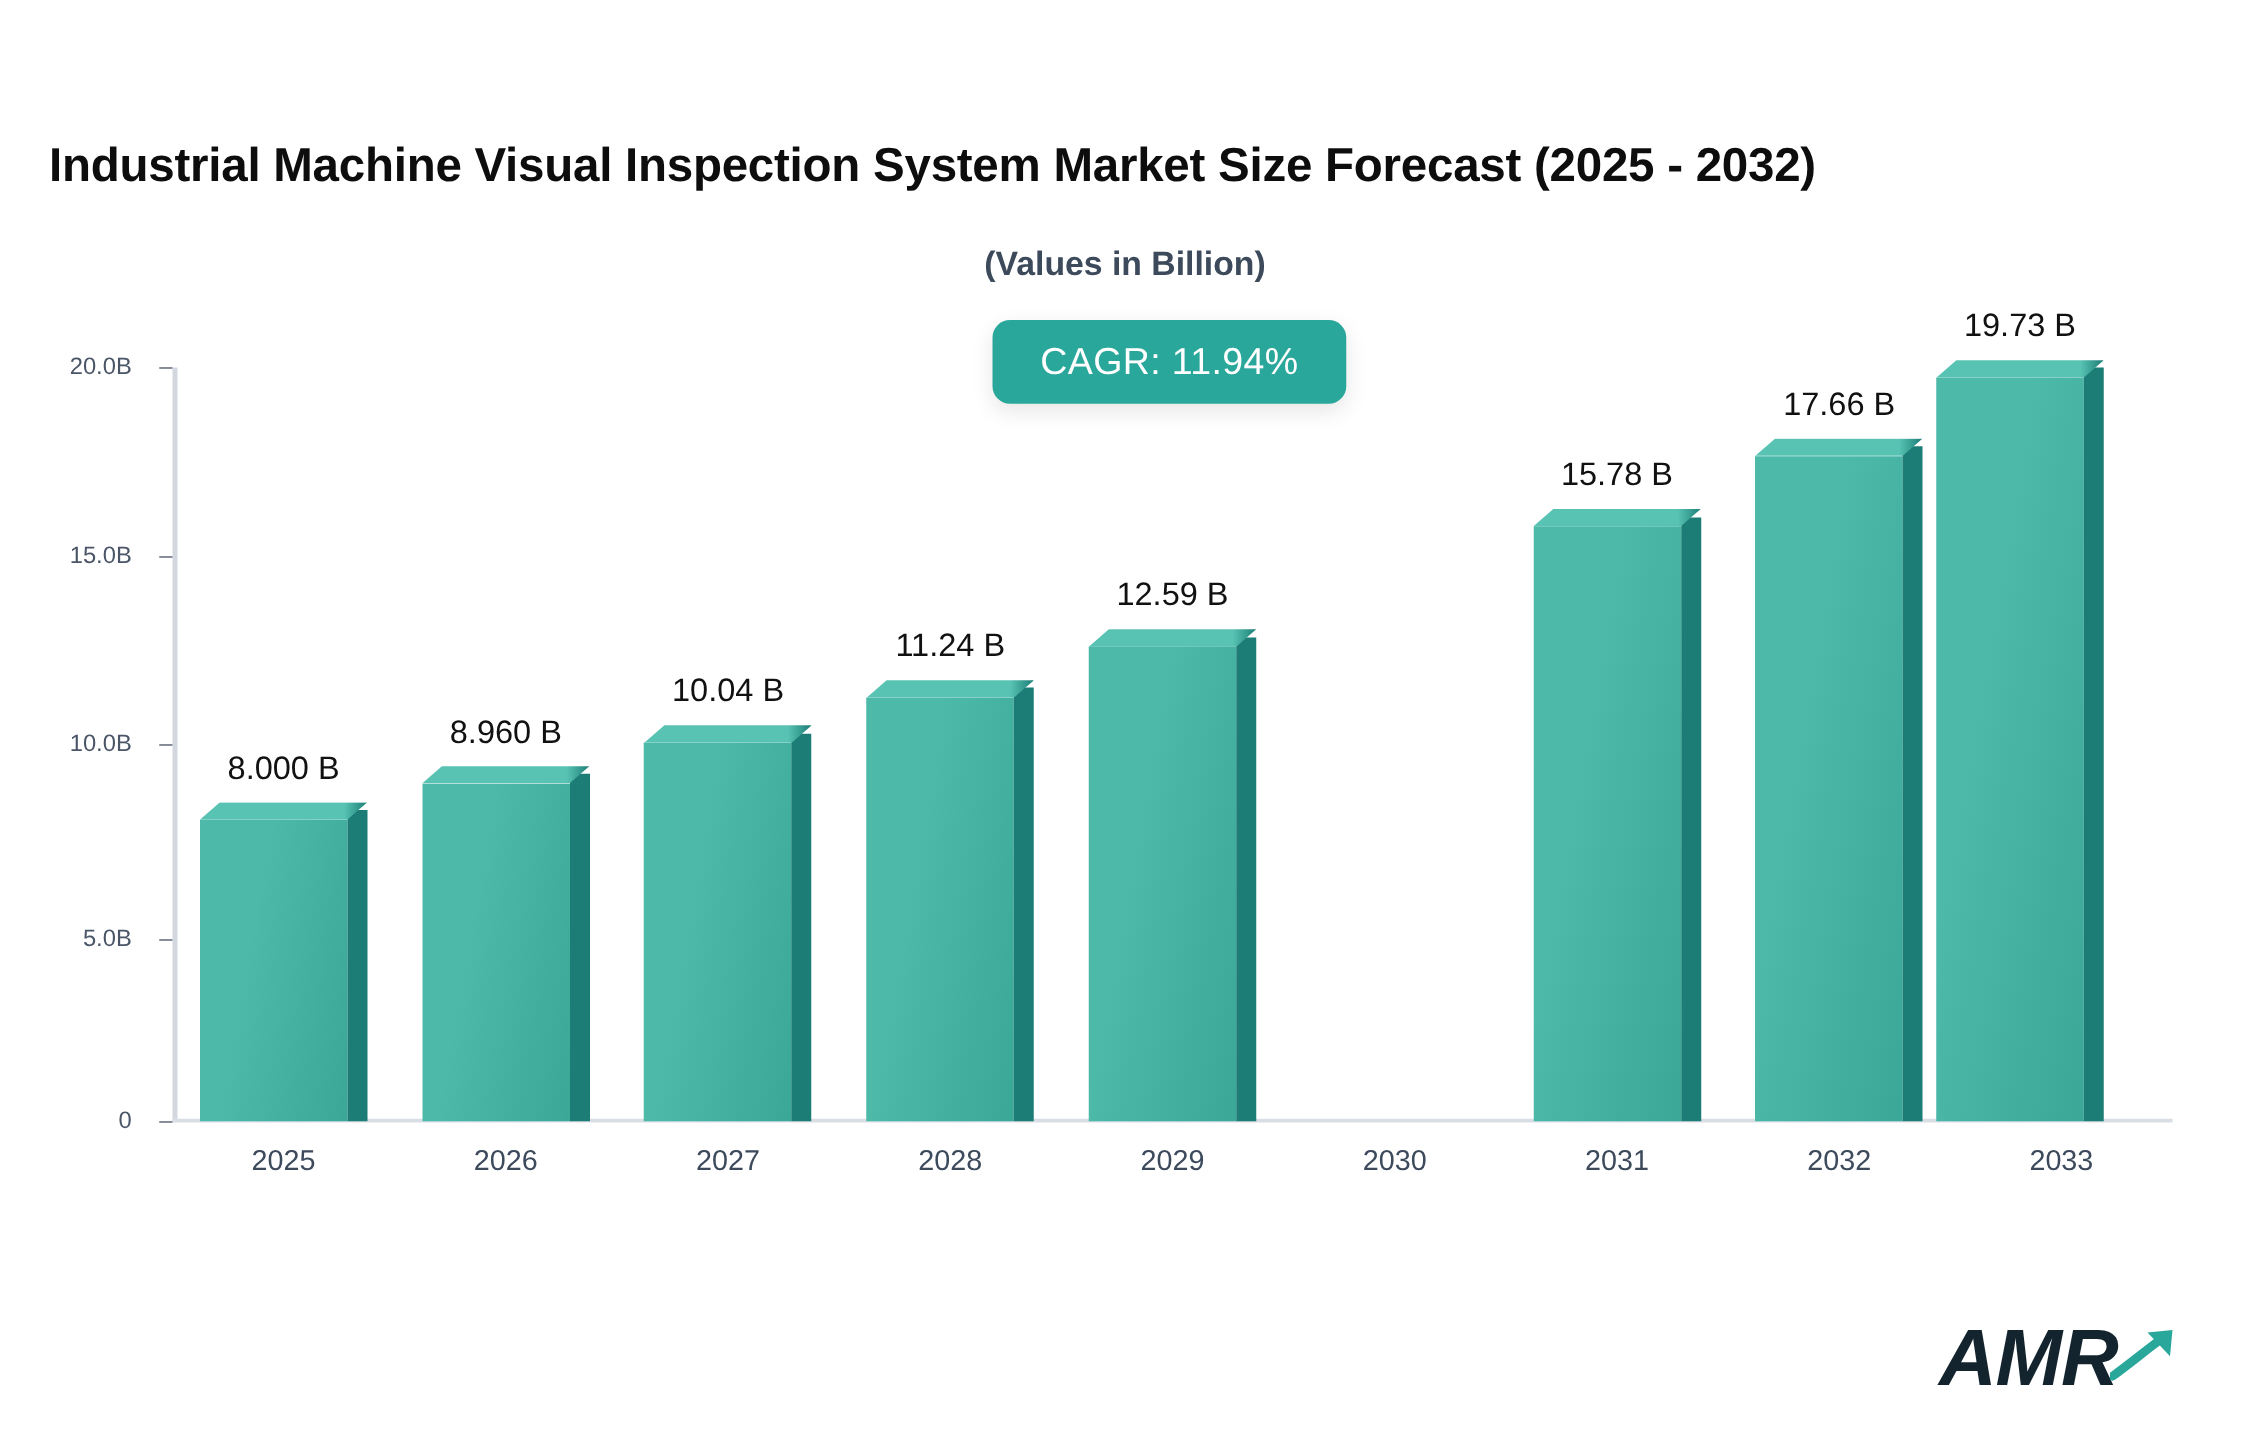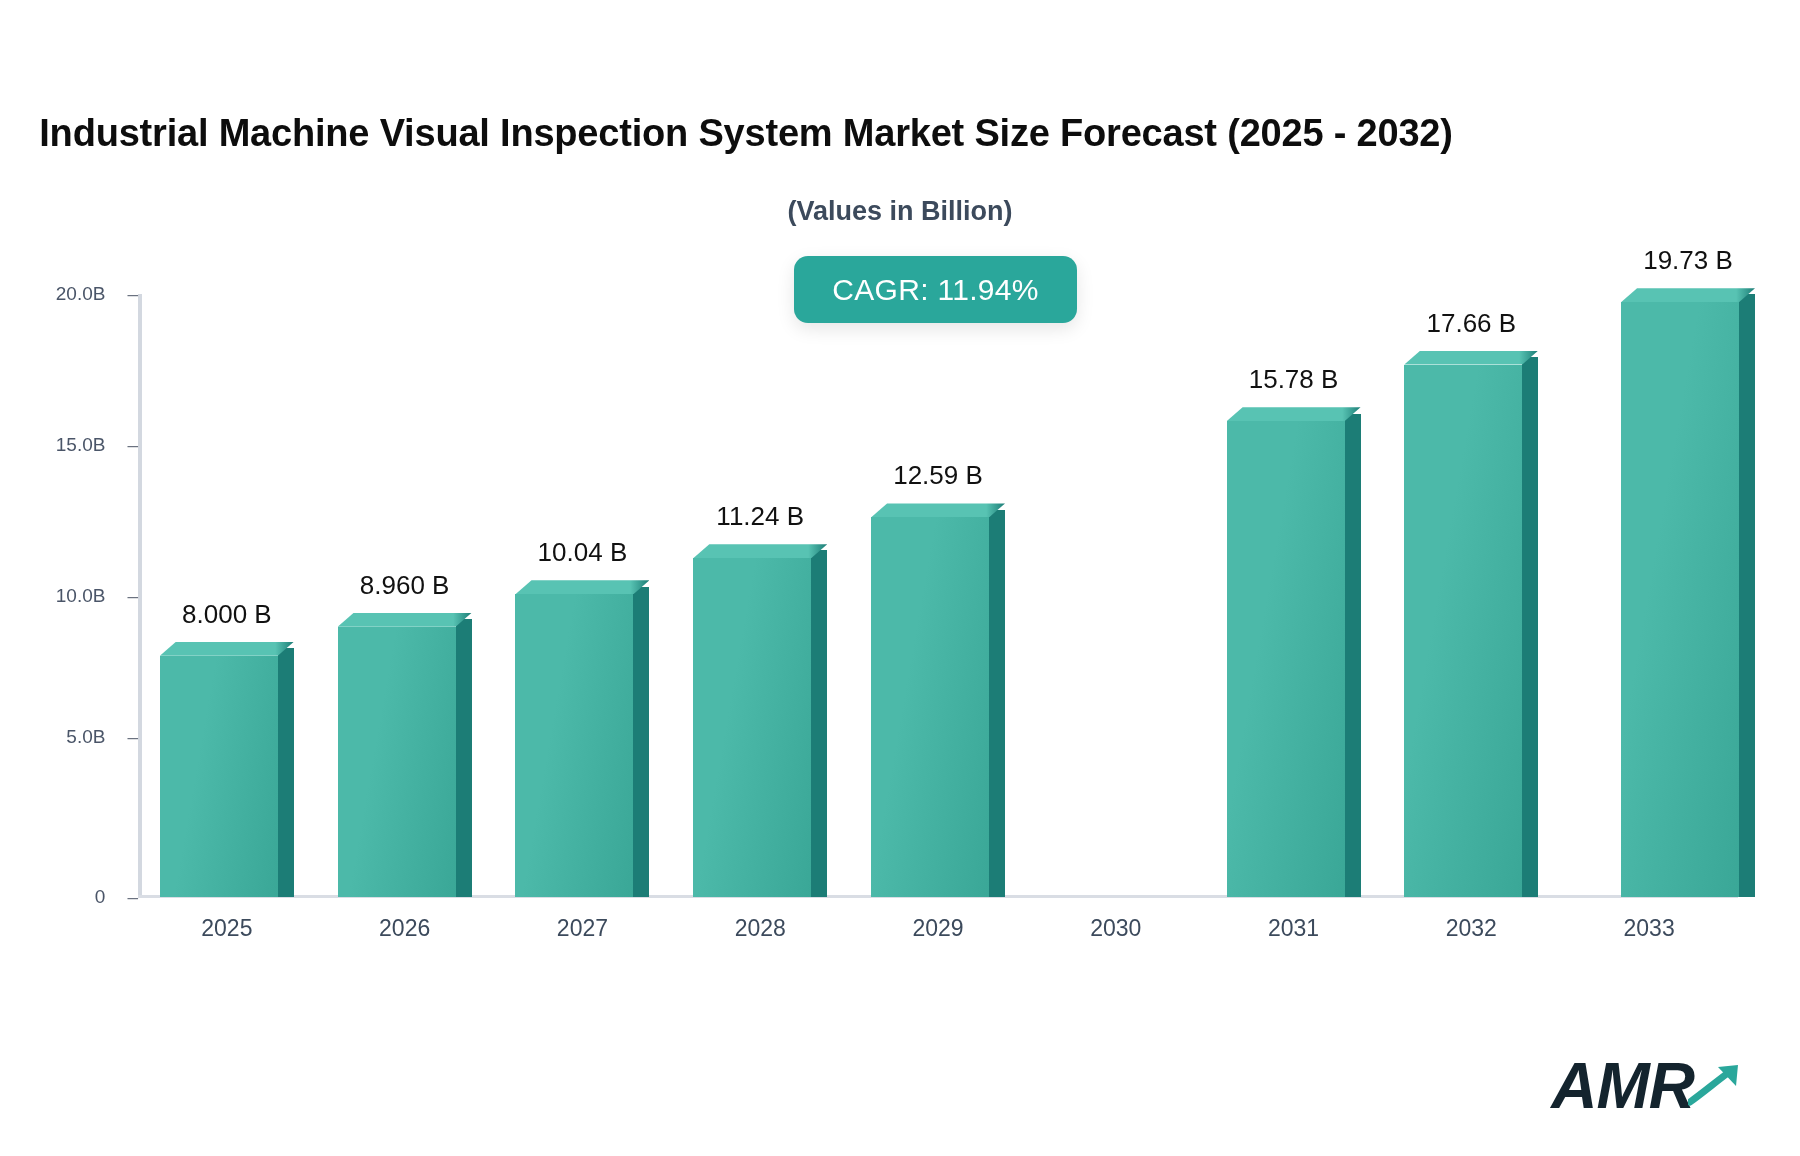--- a/index.html
+++ b/index.html
@@ -173,21 +173,21 @@
   </div>
 
   <div class="axis-y-line"></div>
   <div class="axis-x-line"></div>
 
   <div class="plot">
     <div id="yticks">
         <div class="ytick" style="top: 4px;"><span class="lbl">20.0B</span><span class="dash">–</span></div>
         <div class="ytick" style="top: 154.75px;"><span class="lbl">15.0B</span><span class="dash">–</span></div>
         <div class="ytick" style="top: 305.5px;"><span class="lbl">10.0B</span><span class="dash">–</span></div>
-        <div class="ytick" style="top: 447px;"><span class="lbl">5.0B</span><span class="dash">–</span></div>
+        <div class="ytick" style="top: 462px;"><span class="lbl">5.0B</span><span class="dash">–</span></div>
         <div class="ytick" style="top: 607px;"><span class="lbl">0</span><span class="dash">–</span></div>
       </div>
   </div>
 
   <div class="bars" id="bars">
       <div class="bar-group" style="left: 21.8889px; width: 134px; height: 255.2px;">
         <div class="bar-face" style="height: 241.2px;"></div>
         <div class="bar-side" style="height: 248.9px; bottom: 0px;"></div>
         <div style="position: absolute; left: 0px; bottom: 241.2px; width: 134px; height: 14px; background: linear-gradient(to right, rgb(88, 195, 179) 0%, rgb(88, 195, 179) 86%, rgb(28, 125, 118) 100%); clip-path: polygon(0% 100%, 12% 0%, 100% 0%, 88% 100%);"></div>
         <div class="bar-label" style="bottom: 267.2px;">8.000 B</div>
@@ -221,21 +221,21 @@
         <div class="bar-side" style="height: 483.467px; bottom: 0px;"></div>
         <div style="position: absolute; left: 0px; bottom: 475.767px; width: 134px; height: 14px; background: linear-gradient(to right, rgb(88, 195, 179) 0%, rgb(88, 195, 179) 86%, rgb(28, 125, 118) 100%); clip-path: polygon(0% 100%, 12% 0%, 100% 0%, 88% 100%);"></div>
         <div class="bar-label" style="bottom: 501.767px;">15.78 B</div>
       </div>
       <div class="bar-group" style="left: 1266.33px; width: 134px; height: 546.449px;">
         <div class="bar-face" style="height: 532.449px;"></div>
         <div class="bar-side" style="height: 540.149px; bottom: 0px;"></div>
         <div style="position: absolute; left: 0px; bottom: 532.449px; width: 134px; height: 14px; background: linear-gradient(to right, rgb(88, 195, 179) 0%, rgb(88, 195, 179) 86%, rgb(28, 125, 118) 100%); clip-path: polygon(0% 100%, 12% 0%, 100% 0%, 88% 100%);"></div>
         <div class="bar-label" style="bottom: 558.449px;">17.66 B</div>
       </div>
-      <div class="bar-group" style="left: 1483px; width: 134px; height: 498px;">
+      <div class="bar-group" style="left: 1411px; width: 134px; height: 498px;">
         <div class="bar-face" style="height: 594.86px;"></div>
         <div class="bar-side" style="height: 602.559px; bottom: 0px;"></div>
         <div style="position: absolute; left: 0px; bottom: 594.86px; width: 134px; height: 14px; background: linear-gradient(to right, rgb(88, 195, 179) 0%, rgb(88, 195, 179) 86%, rgb(28, 125, 118) 100%); clip-path: polygon(0% 100%, 12% 0%, 100% 0%, 88% 100%);"></div>
         <div class="bar-label" style="bottom: 620.86px;">19.73 B</div>
       </div>
     </div>
   <div id="xticks">
       <div class="xtick" style="left: 151.889px;">2025</div>
       <div class="xtick" style="left: 329.667px;">2026</div>
       <div class="xtick" style="left: 507.444px;">2027</div>

